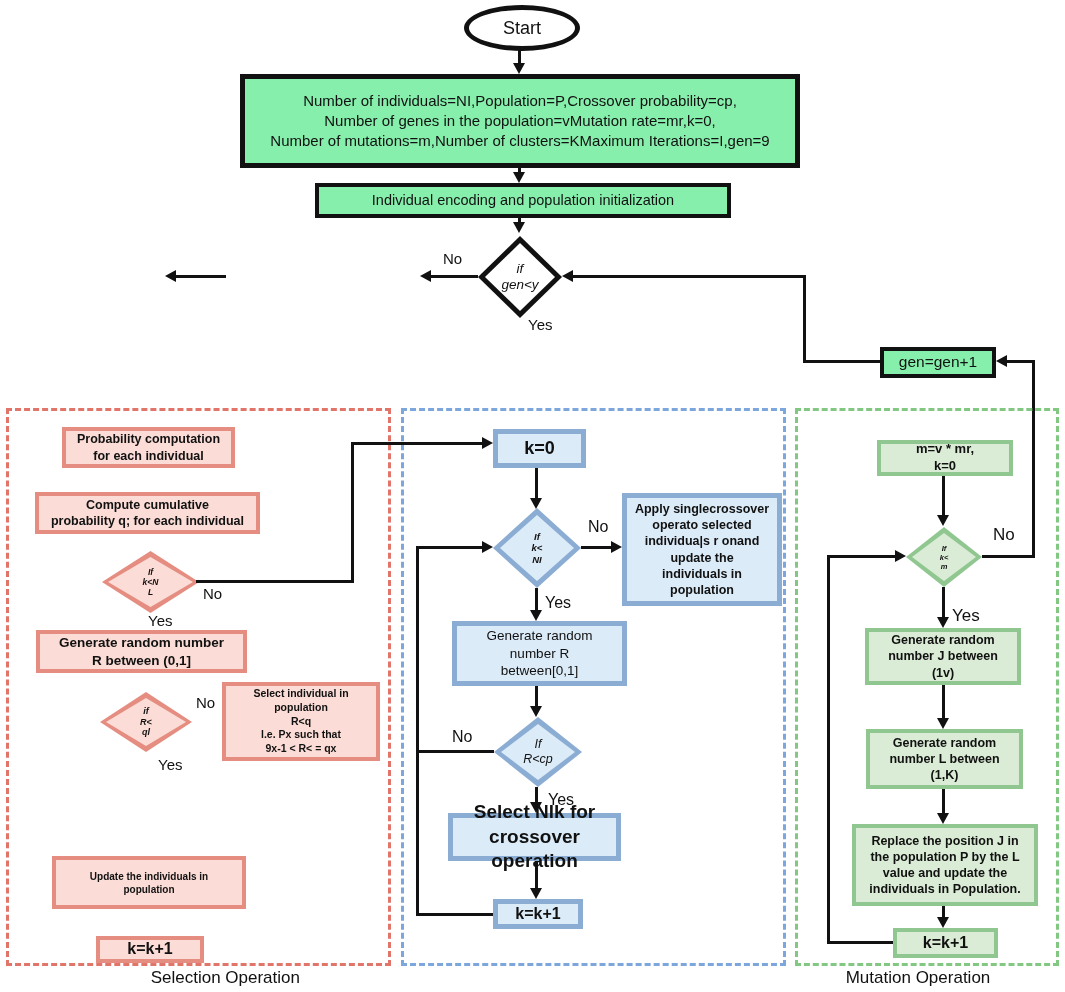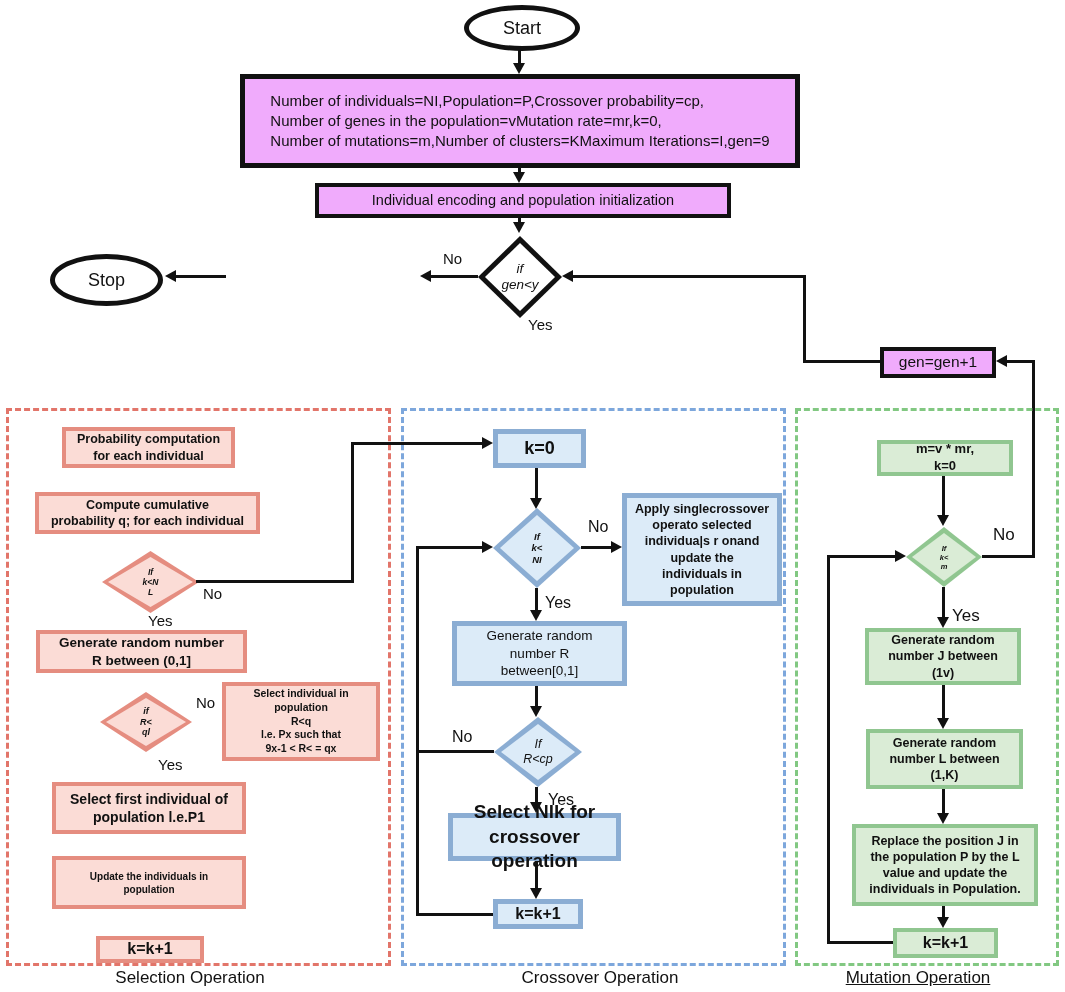--- a/index.html
+++ b/index.html
@@ -2,22 +2,22 @@
 <html><head>
 <meta charset="utf-8">
 <style>
   html,body{margin:0;padding:0;background:#ffffff;}
   *{box-sizing:border-box;}
   .canvas{
     position:relative;width:1065px;height:992px;background:#ffffff;overflow:hidden;
     font-family:"Liberation Sans","DejaVu Sans",sans-serif;color:#111;
   }
   
-  .bbox{position:absolute;background:#f0abfc;border:4px solid #111;display:flex;align-items:center;
-        justify-content:center;white-space:pre-line;line-height:1.35;}
+  .bbox{position:absolute;background:#86efac;border:4px solid #111;display:flex;align-items:center;
+        justify-content:center;text-align:center;white-space:pre-line;line-height:1.35;}
   .bbox.thick{border-width:5px;}
   .ellipse{position:absolute;background:#fff;border:5px solid #111;border-radius:50%;
         display:flex;align-items:center;justify-content:center;font-size:18px;}
   
   .cbox{position:absolute;display:flex;align-items:center;justify-content:center;text-align:center;
         white-space:pre-line;font-weight:bold;line-height:1.3;}
   .sel{background:#fbdcd6;border:4px solid #e58d80;}
   .cro{background:#dcebf8;border:5px solid #8badd3;}
   .mut{background:#daecd6;border:4px solid #90c690;}
   
@@ -71,38 +71,36 @@
 gen&lt;y</div>
   </div>
 
   <div class="lbl" style="left:443px;top:250px;">No</div>
   <div class="lbl" style="left:528px;top:316px;">Yes</div>
 
   <div class="hl" style="left:430px;top:275px;width:48px;"></div>
   <div class="ah ah-l" style="left:420px;top:270px;"></div>
   <div class="hl" style="left:175px;top:275px;width:51px;"></div>
   <div class="ah ah-l" style="left:165px;top:270px;"></div>
-  <div class="ellipse" style="left:50px;top:254px;width:113px;height:52px;">Stop</div>
 
 
   <div class="bbox" style="left:880px;top:347px;width:116px;height:31px;font-size:15.5px;">gen=gen+1</div>
   <div class="hl" style="left:805px;top:360px;width:75px;"></div>
   <div class="vl" style="left:803px;top:275px;height:88px;"></div>
   <div class="hl" style="left:573px;top:275px;width:232px;"></div>
   <div class="ah ah-l" style="left:562px;top:270px;"></div>
   <div class="hl" style="left:1006px;top:360px;width:29px;"></div>
   <div class="ah ah-l" style="left:996px;top:355px;"></div>
   <div class="vl" style="left:1032px;top:362px;height:195px;"></div>
 
   <div class="frame sel-f" style="left:6px;top:408px;width:385px;height:558px;"></div>
   <div class="frame cro-f" style="left:401px;top:408px;width:385px;height:558px;"></div>
   <div class="frame mut-f" style="left:795px;top:408px;width:264px;height:558px;"></div>
-  <div class="sec-label" style="left:80px;top:968px;">Selection Operation</div>
-  <div class="sec-label" style="left:490px;top:968px;">Crossover Operation</div>
-  <div class="sec-label" style="left:808px;top:968px;text-decoration:underline;">Mutation Operation</div>
+  <div class="sec-label" style="left:80px;top:968px;text-align:right;">Selection Operation</div>
+  <div class="sec-label" style="left:808px;top:968px;">Mutation Operation</div>
 
   <div class="cbox sel" style="left:35px;top:492px;width:225px;height:42px;font-size:12.5px;">Compute cumulative
 probability q; for each individual</div>
   <div class="cbox sel" style="left:62px;top:427px;width:173px;height:41px;font-size:12.5px;">Probability computation
 for each individual</div>
 
   <div class="diamond" style="left:102px;top:551px;width:97px;height:62px;">
     <div class="dout" style="background:#e58d80;"></div>
     <div class="din" style="background:#fbdcd6;inset:6px;"></div>
     <div class="dtext" style="font-size:8.5px;font-weight:bold;">If
@@ -128,22 +126,20 @@
 ql</div>
   </div>
   <div class="lbl" style="left:196px;top:694px;">No</div>
   <div class="lbl" style="left:158px;top:756px;">Yes</div>
 
   <div class="cbox sel" style="left:222px;top:682px;width:158px;height:79px;font-size:10.5px;">Select individual in
 population
 R&lt;q
 l.e. Px such that
 9x-1 &lt; R&lt; = qx</div>
-  <div class="cbox sel" style="left:52px;top:782px;width:194px;height:52px;font-size:14px;">Select first individual of
-population l.e.P1</div>
   <div class="cbox sel" style="left:52px;top:856px;width:194px;height:53px;font-size:10px;">Update the individuals in
 population</div>
   <div class="cbox sel" style="left:96px;top:936px;width:108px;height:27px;font-size:16px;">k=k+1</div>
 
   <div class="cbox cro" style="left:493px;top:429px;width:93px;height:39px;font-size:18px;">k=0</div>
 
   <div class="vl" style="left:535px;top:468px;height:32px;"></div>
   <div class="ah ah-d" style="left:530px;top:498px;"></div>
 
   <div class="diamond" style="left:493px;top:508px;width:88px;height:80px;">

